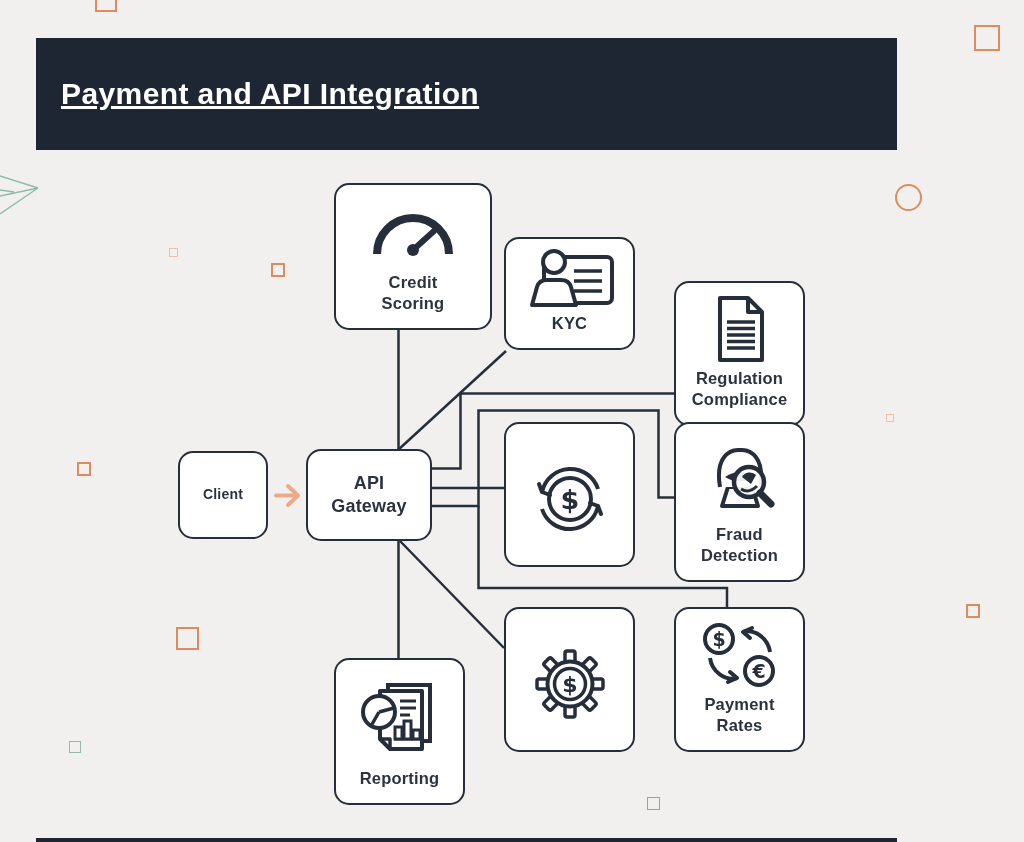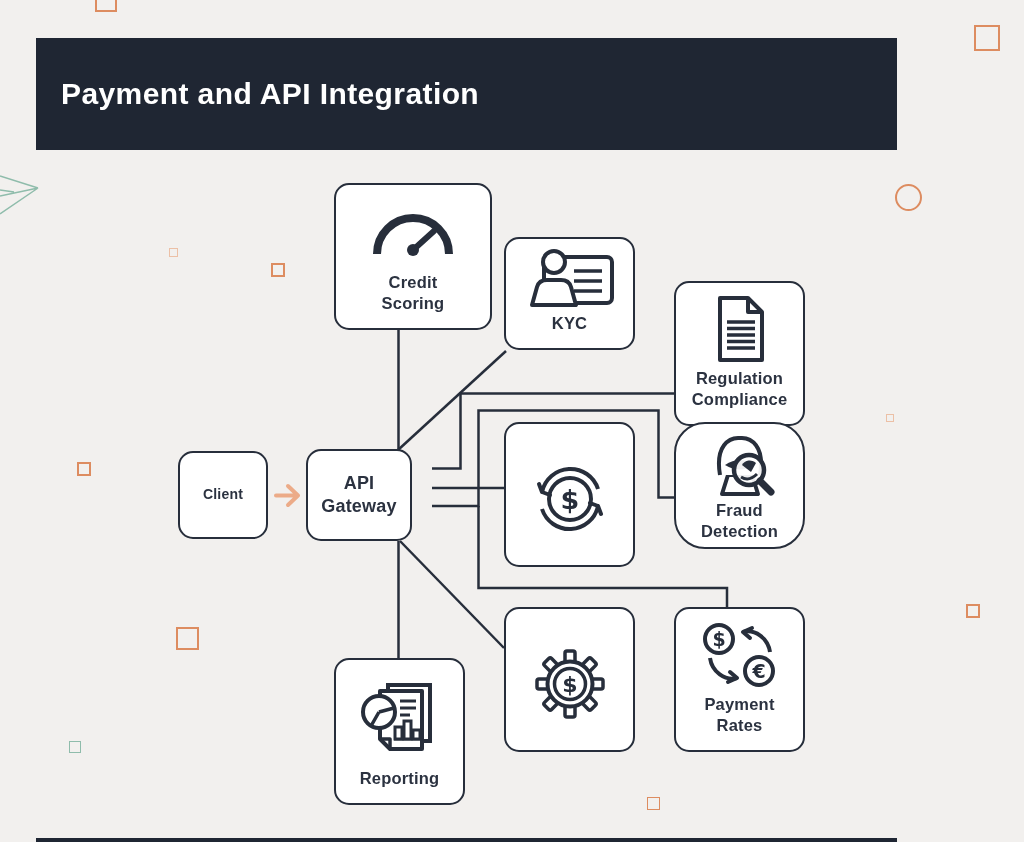--- a/index.html
+++ b/index.html
@@ -11,20 +11,21 @@
     font-family:"Liberation Sans", sans-serif;
     overflow:hidden;
   }
   .header {
     position:absolute; left:36px; top:38px; width:861px; height:112px;
     background:#1f2633; display:flex; align-items:center;
   }
   .header h1 {
     color:#ffffff; font-size:30px; font-weight:700; letter-spacing:.4px;
     padding-left:25px;
+    text-decoration:underline;
   }
   .footer-strip {
     position:absolute; left:36px; top:838px; width:861px; height:4px;
     background:#1f2633;
   }
   svg.wires { position:absolute; left:0; top:0; }
   .node {
     position:absolute; background:#ffffff;
     border:2.5px solid #272e3b; border-radius:15px;
     display:flex; flex-direction:column; align-items:center;
@@ -65,21 +66,21 @@
   </g>
   <g fill="none" stroke="#ecab88" stroke-width="4" stroke-linecap="round" stroke-linejoin="round">
     <path d="M276 495.5 H298 M298 495.5 L288 486 M298 495.5 L288 505"></path>
   </g>
 </svg>
 
 <div class="node plain" id="node-client" style="left:178px;top:451px;width:90px;height:88px;">
   <div class="node-label">Client</div>
 </div>
 
-<div class="node plain" id="node-api-gateway" style="left:306px;top:449px;width:106px;height:92px;">
+<div class="node plain" id="node-api-gateway" style="left:306px;top:449px;width:126px;height:92px;">
   <div class="node-label">API
 Gateway</div>
 </div>
 
 <div class="node" style="left:334px;top:183px;width:158px;height:147px;">
   <div class="icon-wrap">
     <svg width="88" height="56" viewBox="0 0 88 56" fill="none" stroke="#272e3b">
       <path d="M8 50 A36 36 0 0 1 80 50" stroke-width="8"></path>
       <path d="M44 46 L65 27" stroke-width="6" stroke-linecap="round"></path>
       <circle cx="44" cy="46" r="6" fill="#272e3b" stroke="none"></circle>
@@ -119,21 +120,21 @@
       <circle cx="38" cy="38" r="21" stroke-width="4"></circle>
       <text x="38" y="48" text-anchor="middle" font-family="DejaVu Sans, sans-serif" font-size="27" font-weight="bold" fill="#272e3b" stroke="none">$</text>
       <path d="M66 28 A29 29 0 0 0 10 31" stroke-width="4"></path>
       <path d="M10 31 l-3 -8 M10 31 l8 3" stroke-width="4" stroke-linecap="round"></path>
       <path d="M10 48 A29 29 0 0 0 66 45" stroke-width="4"></path>
       <path d="M66 45 l3 8 M66 45 l-8 -3" stroke-width="4" stroke-linecap="round"></path>
     </svg>
   </div>
 </div>
 
-<div class="node" style="left:674px;top:422px;width:131px;height:127px;border-radius:31px;">
+<div class="node" style="left:674px;top:422px;width:131px;height:160px;">
   <div class="icon-wrap">
     <svg width="76" height="68" viewBox="0 0 76 68" fill="none" stroke="#272e3b">
       <path d="M20 62 L26 43 H50 L56 62 Z" fill="#fff" stroke-width="4" stroke-linejoin="round"></path>
       <path d="M18 43 C13 14 27 5 38 6 C49 5 63 14 58 43" fill="#fff" stroke-width="4" stroke-linejoin="round"></path>
       <path d="M23 33 Q38 23 53 33 Q38 42 23 33 Z" fill="#272e3b" stroke="none"></path>
       <circle cx="47" cy="38" r="15" fill="#ffffff" fill-opacity="0.92" stroke-width="4.5"></circle>
       <path d="M40 33 A9 9 0 0 1 54 31 L49 40 Z" fill="#272e3b" stroke="none"></path>
       <path d="M39 45 Q47 50 55 42" stroke-width="3"></path>
       <path d="M58 49 L69 60" stroke-width="7" stroke-linecap="round"></path>
     </svg>

